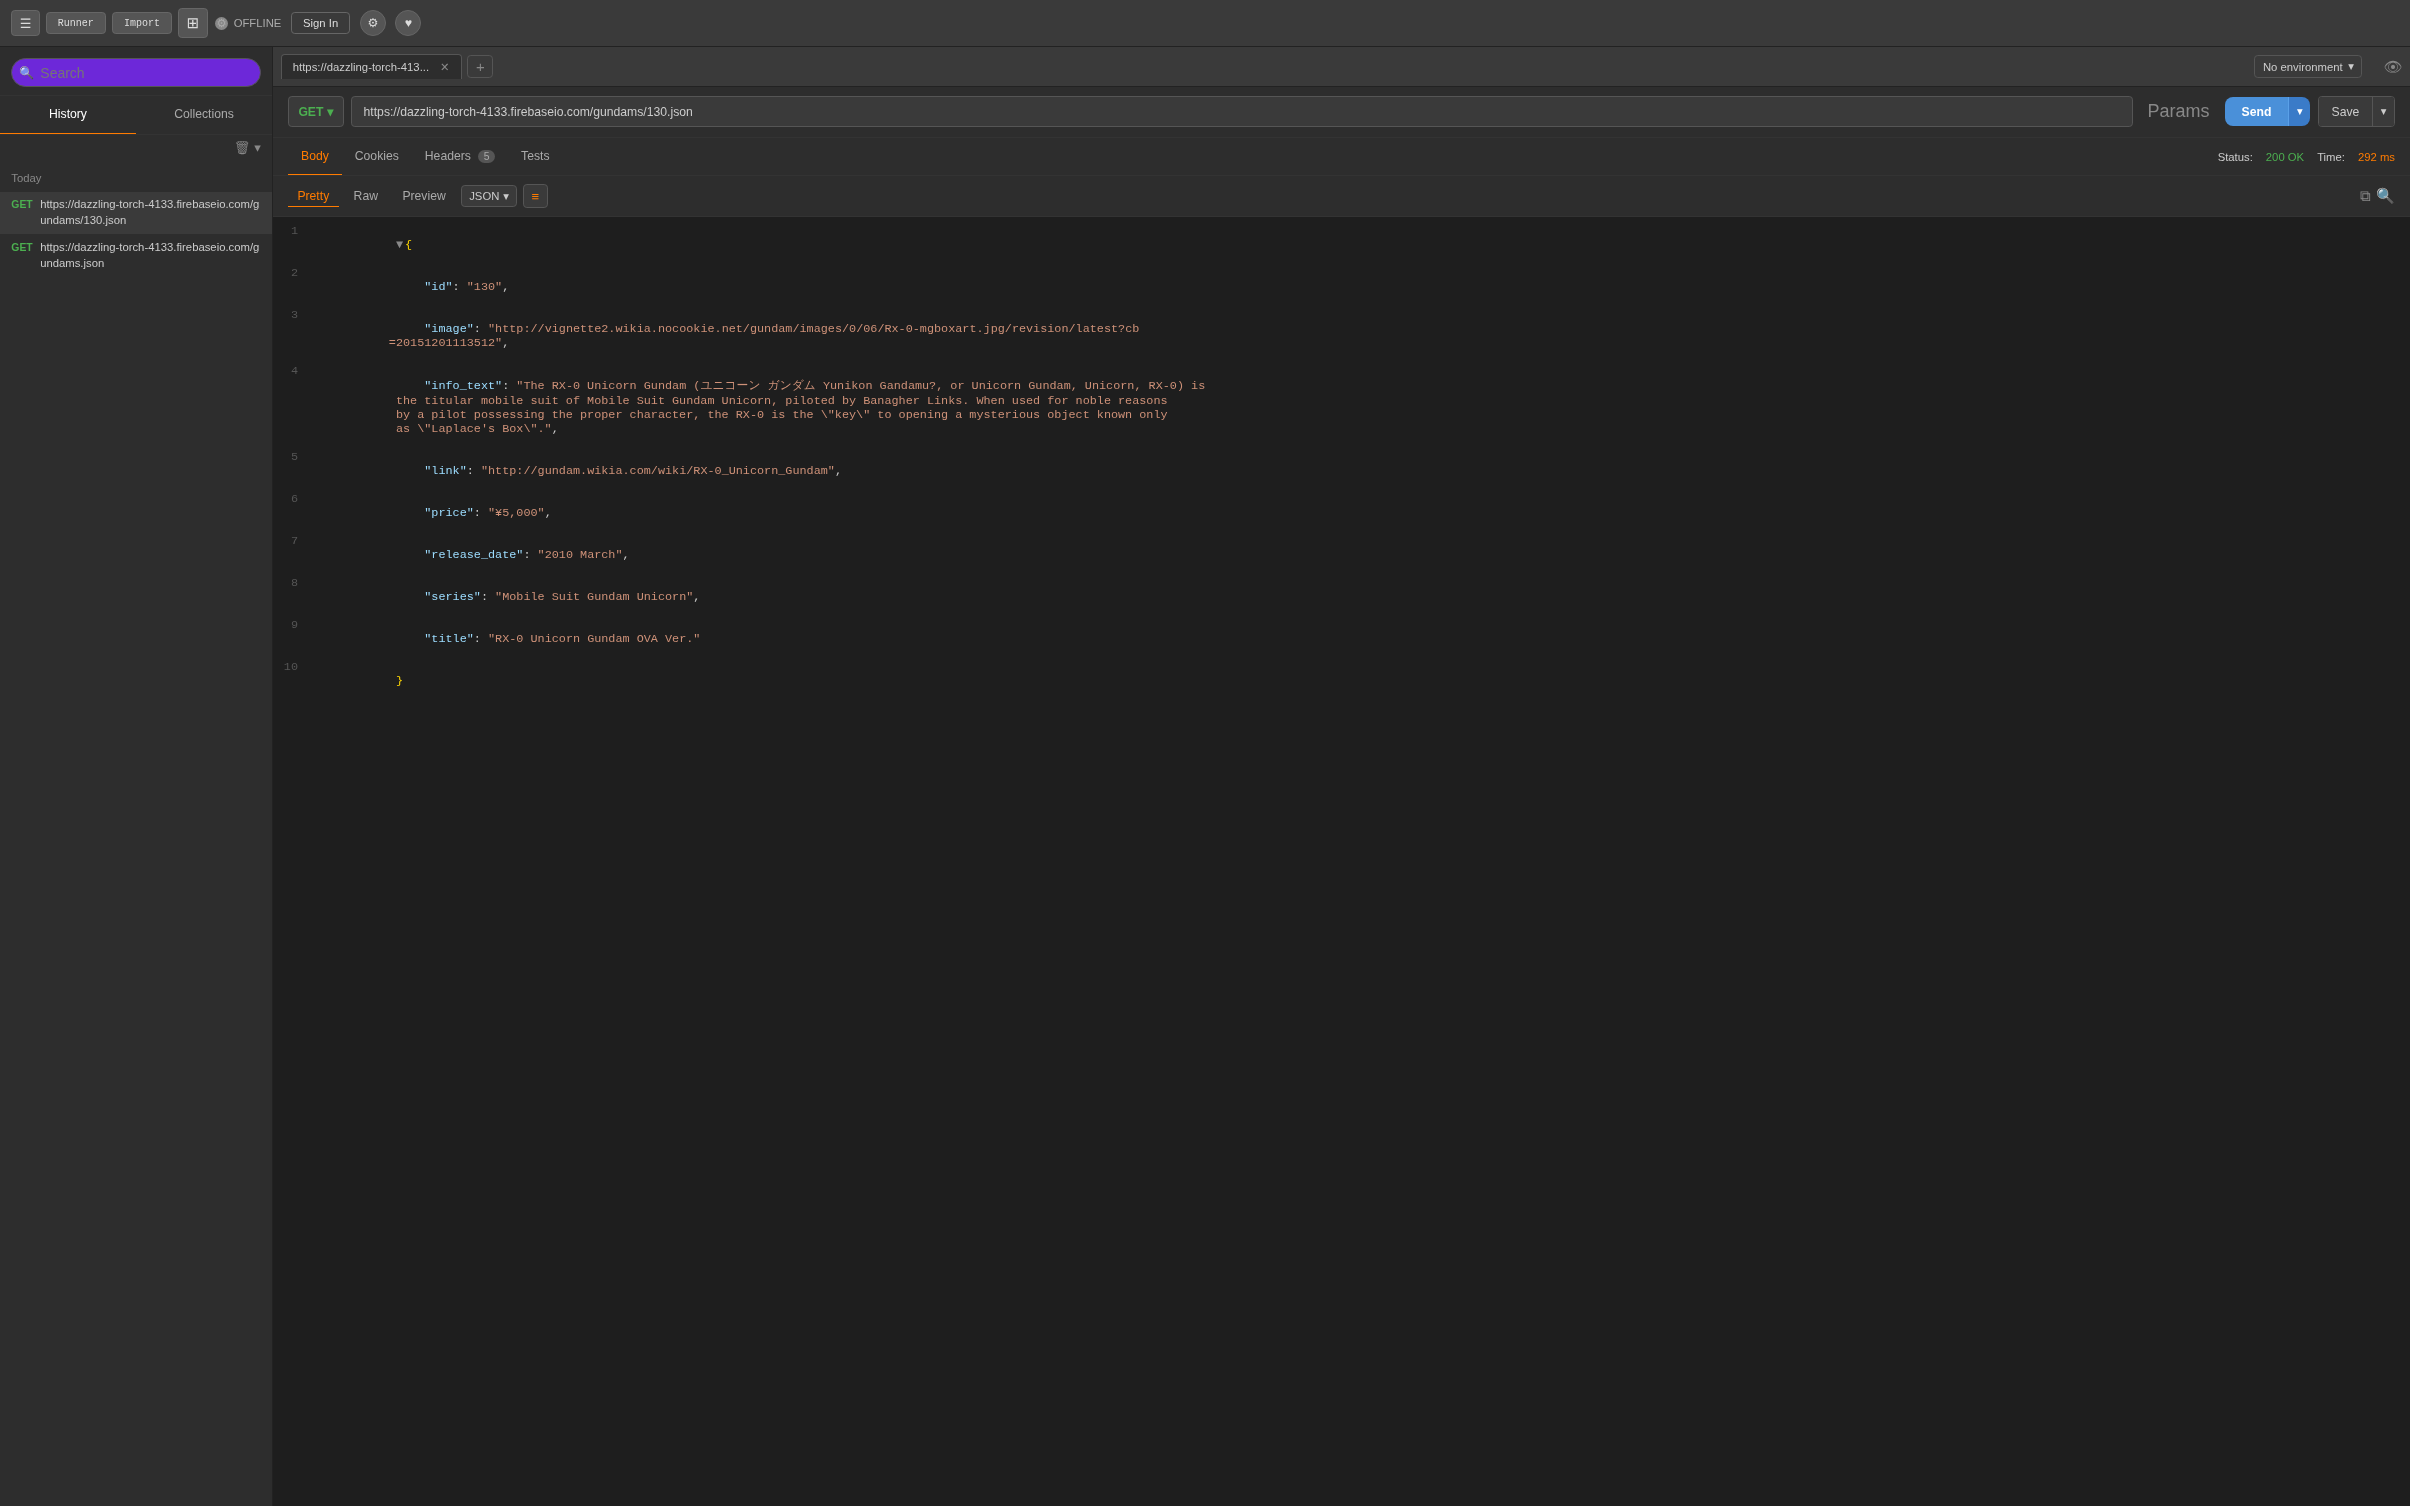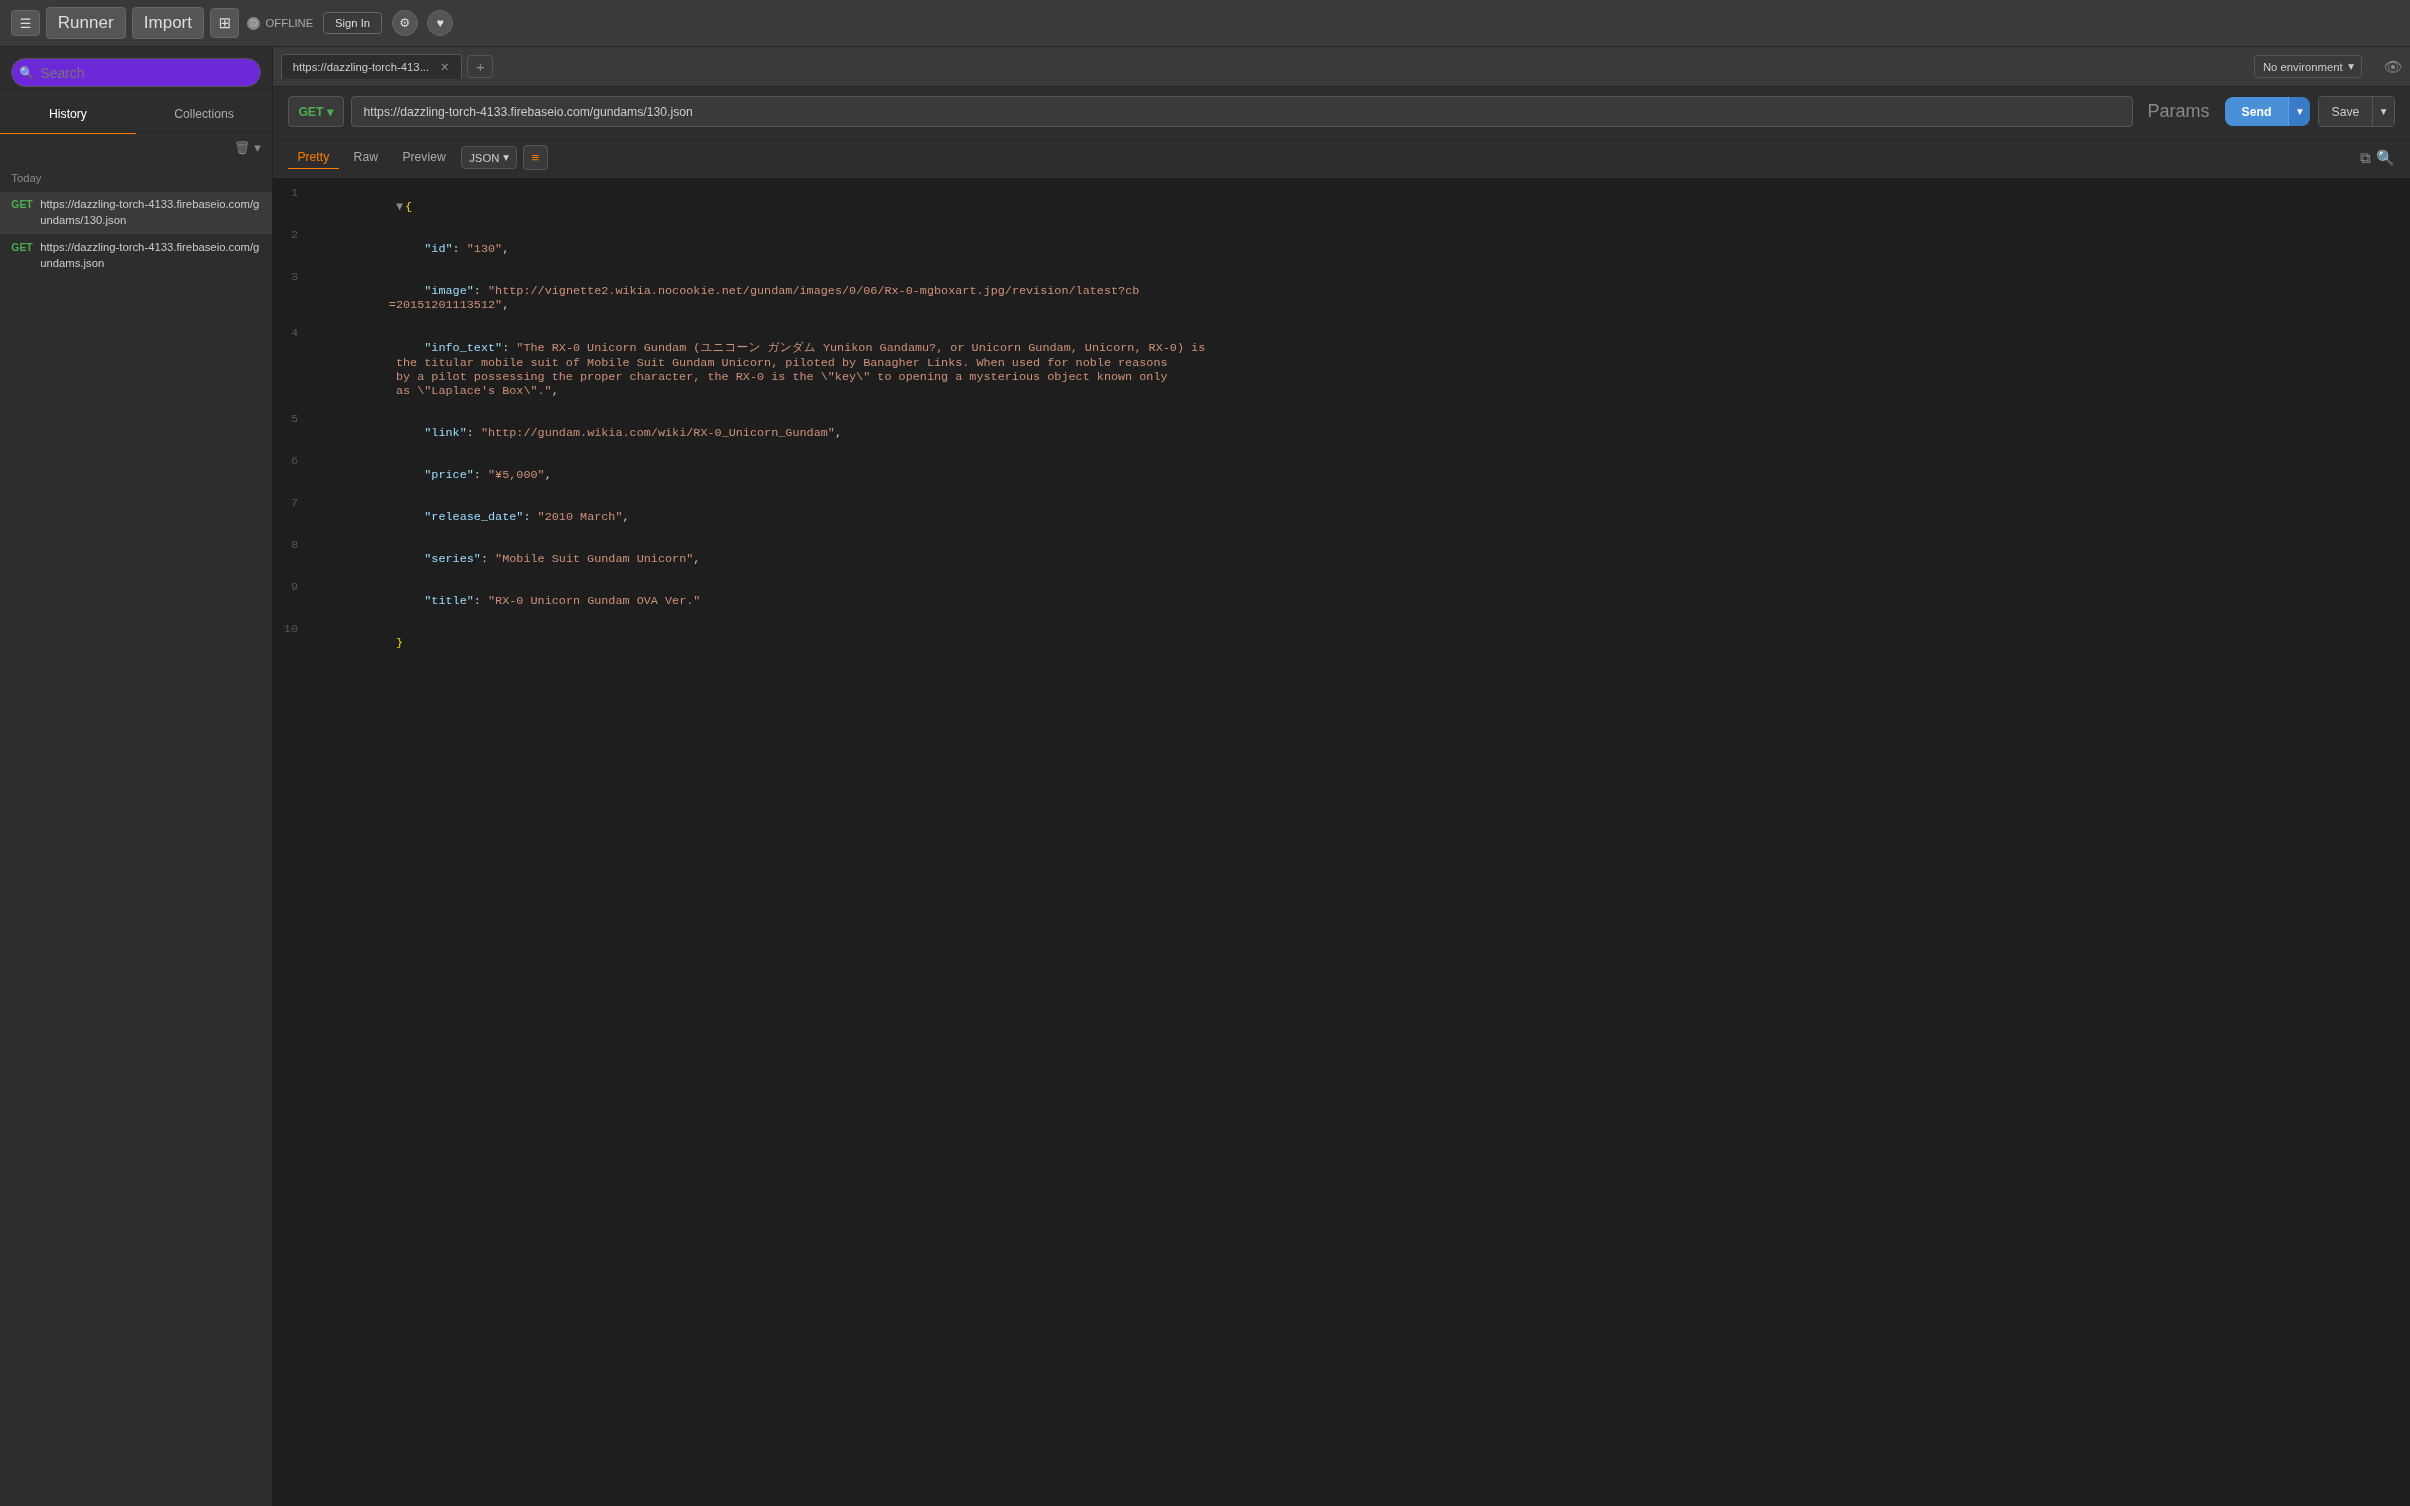--- a/index.html
+++ b/index.html
@@ -27,21 +27,22 @@
       align-items: center;
       gap: 5.6px;
     }
     .nav-btn {
       background: #555;
       border: 0.9px solid #666;
       color: #ddd;
       padding: 4.7px 11.3px;
       border-radius: 3.8px;
       cursor: pointer;
-      font-size: 17px;
+      font-size: 10px;
+      font-family: Liberation Mono, monospace;
     }
     .nav-icon-btn {
       background: #555;
       border: 0.9px solid #666;
       color: #ddd;
       padding: 4.7px 7.5px;
       border-radius: 3.8px;
       cursor: pointer;
       font-size: 13px;
     }
@@ -591,20 +592,35 @@
         <button class="send-dropdown">▾</button>
       </div>
       <div class="save-btn-group">
         <button class="save-btn">Save</button>
         <button class="save-dropdown">▾</button>
       </div>
     </div>
 
     <div class="response-area">
 
+      <div class="response-tabs">
+        <div class="resp-tab active">Body</div>
+        <div class="resp-tab">Cookies</div>
+        <div class="resp-tab">
+          <span>Headers</span>
+          <span class="resp-tab-badge">5</span>
+        </div>
+        <div class="resp-tab">Tests</div>
+        <div class="status-info">
+          <span>Status:</span>
+          <span class="status-ok">200 OK</span>
+          <span>Time:</span>
+          <span class="time-val">292 ms</span>
+        </div>
+      </div>
 
       <div class="format-controls">
         <button class="fmt-btn active">Pretty</button>
         <button class="fmt-btn">Raw</button>
         <button class="fmt-btn">Preview</button>
         <div class="fmt-dropdown">
           <span>JSON</span>
           <span>▾</span>
         </div>
         <button class="wrap-btn">≡</button>

